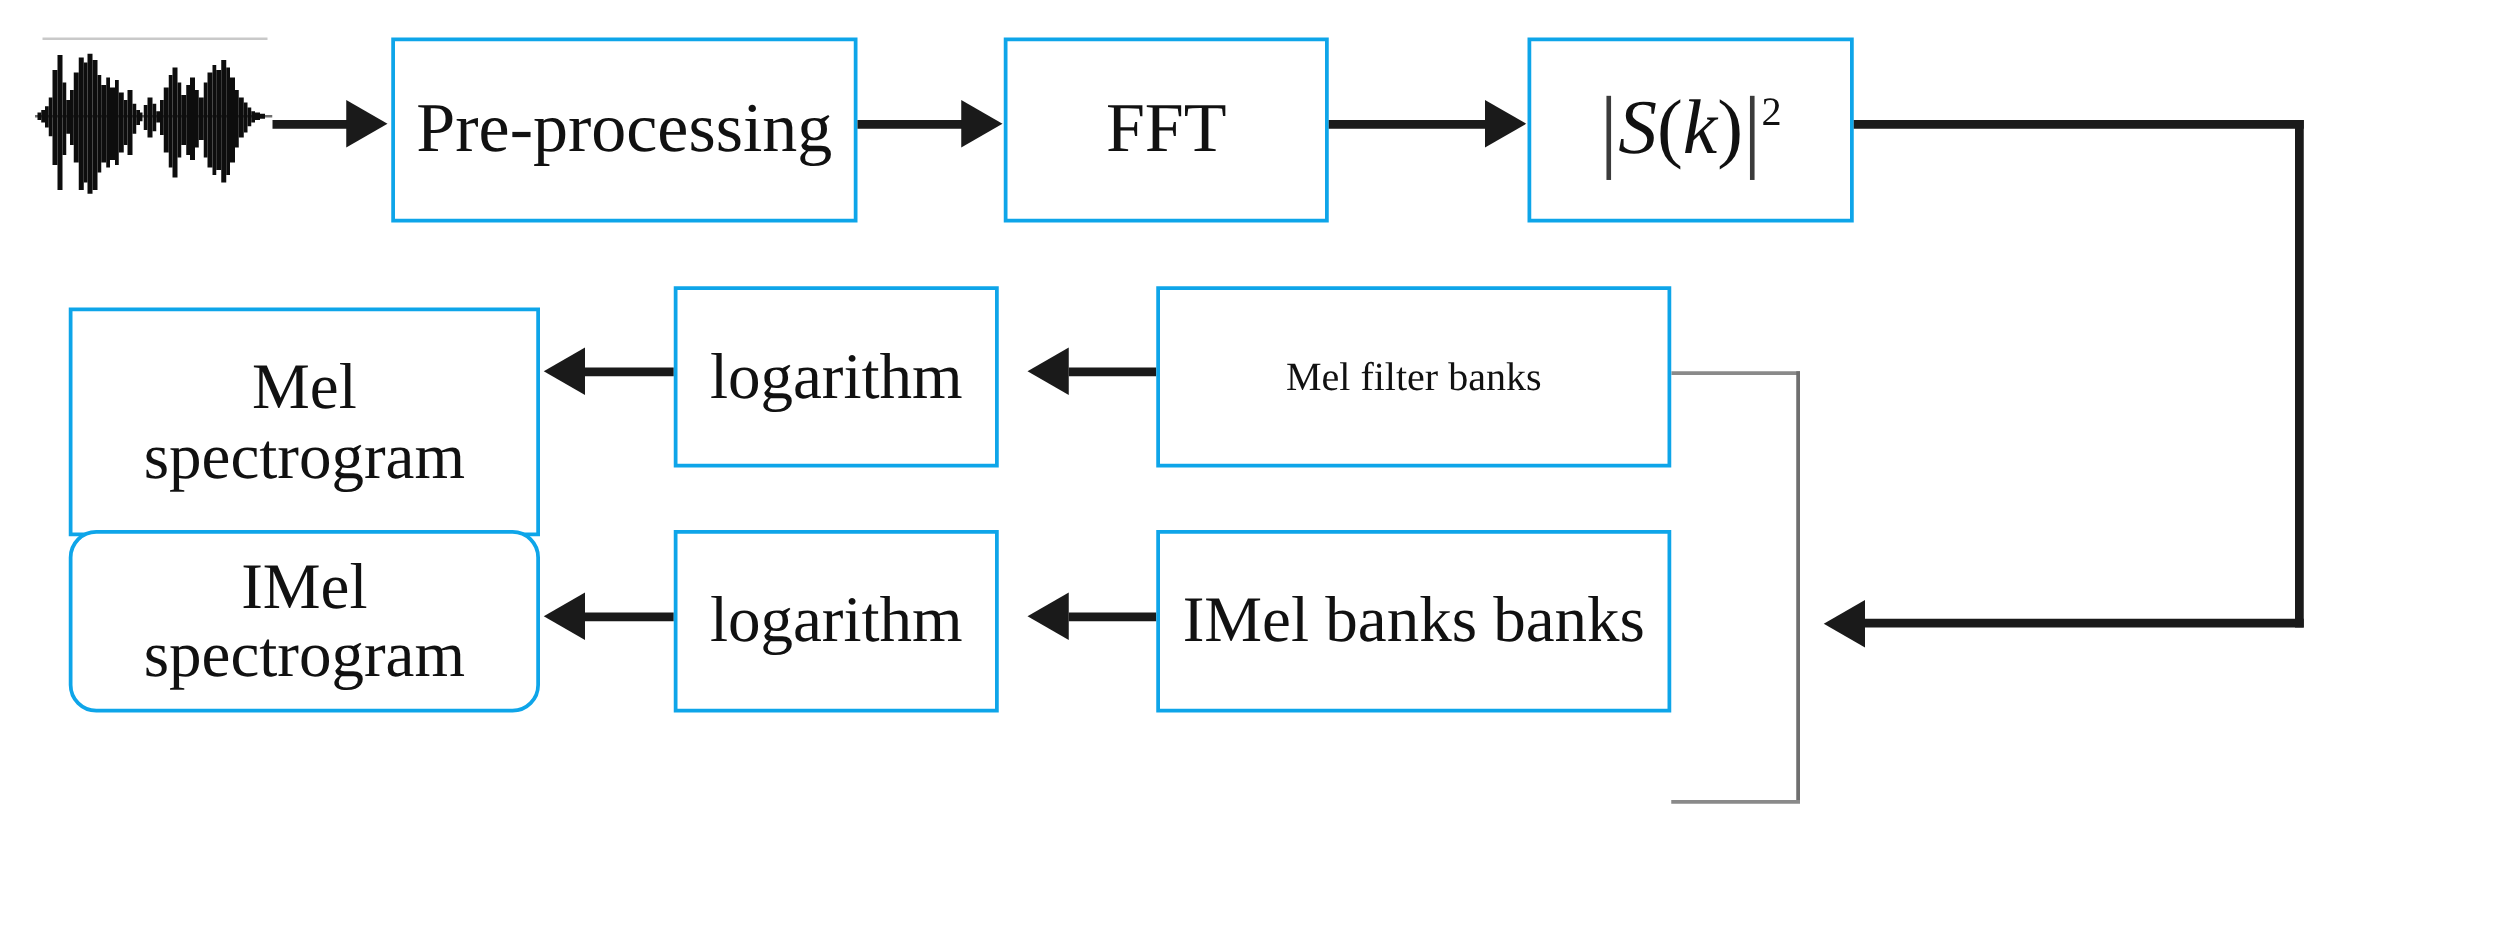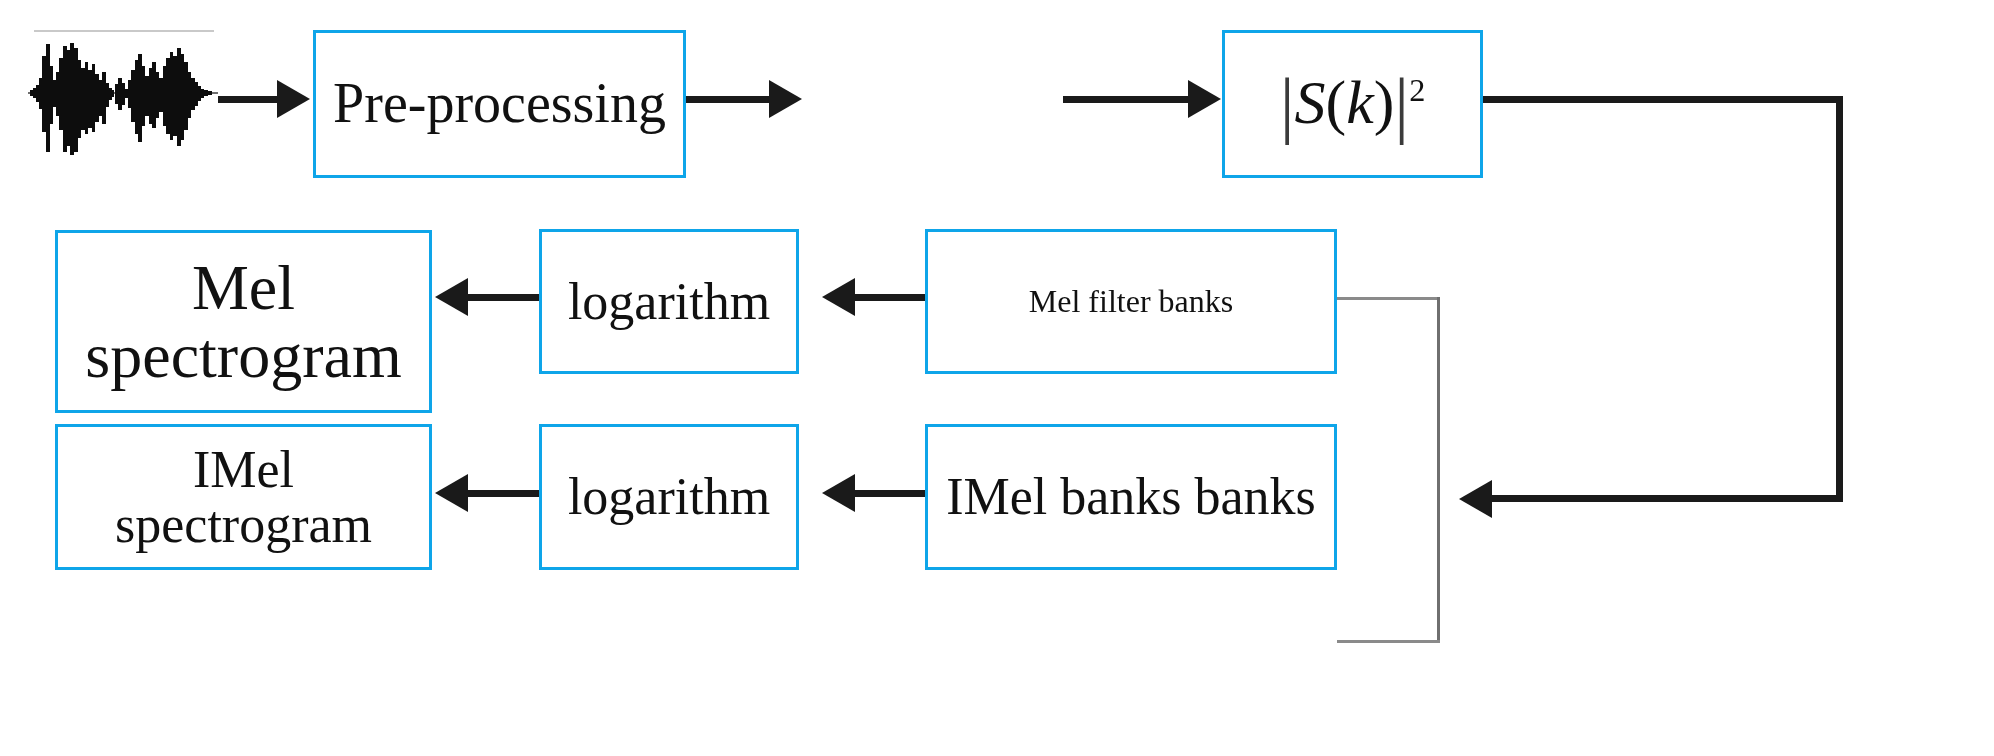--- a/index.html
+++ b/index.html
@@ -178,20 +178,23 @@
   <div class="hline" style="left:218px; top:96px; width:62px;"></div>
   <div class="arrow-right" style="left:277px; top:80px;"></div>
 
   <div class="box" style="left:313px; top:30px; width:373px; height:148px; font-size:56px;">
     <span class="label">Pre-processing</span>
   </div>
 
   <div class="hline" style="left:686px; top:96px; width:86px;"></div>
   <div class="arrow-right" style="left:769px; top:80px;"></div>
 
+  <div class="box" style="left:803px; top:30px; width:260px; height:148px; font-size:56px;">
+    <span class="label">FFT</span>
+  </div>
 
   <div class="hline" style="left:1063px; top:96px; width:128px;"></div>
   <div class="arrow-right" style="left:1188px; top:80px;"></div>
 
   <div class="box" style="left:1222px; top:30px; width:261px; height:148px;text-align:right;">
     <span class="math">
       <span class="bar">|</span><span class="it">S</span><span>(</span><span class="it">k</span><span>)</span><span class="bar">|</span><sup>2</sup>
     </span>
   </div>
 
@@ -201,40 +204,40 @@
 
   <div class="hline" style="left:1492px; top:495px; width:351px;"></div>
   <div class="arrow-left" style="left:1459px; top:480px;"></div>
 
   <div class="hline-thin" style="left:1337px; top:297px; width:103px;"></div>
 
   <div class="vline-thin" style="left:1437px; top:297px; height:345px;"></div>
 
   <div class="hline-thin" style="left:1337px; top:640px; width:103px;"></div>
 
-  <div class="box" style="left:55px; top:230px; width:377px; height:183px; font-size:64px;">
+  <div class="box" style="left:55px; top:246px; width:377px; height:183px; font-size:52px;">
     <span class="label">Mel
 spectrogram</span>
   </div>
 
   <div class="hline" style="left:468px; top:294px; width:74px;"></div>
   <div class="arrow-left" style="left:435px; top:278px;"></div>
 
   <div class="box" style="left:539px; top:229px; width:260px; height:145px; font-size:52px;">
     <span class="label">logarithm</span>
   </div>
 
   <div class="hline" style="left:855px; top:294px; width:72px;"></div>
   <div class="arrow-left" style="left:822px; top:278px;"></div>
 
   <div class="box" style="left:925px; top:229px; width:412px; height:145px; font-size:32px;">
     <span class="label">Mel filter banks</span>
   </div>
 
-  <div class="box" style="left:55px; top:424px; width:377px; height:146px; font-size:52px;">
+  <div class="box" style="left:55px; top:424px; width:377px; height:146px; font-size:52px;border-radius:22px;">
     <span class="label">IMel
 spectrogram</span>
   </div>
 
   <div class="hline" style="left:468px; top:490px; width:74px;"></div>
   <div class="arrow-left" style="left:435px; top:474px;"></div>
 
   <div class="box" style="left:539px; top:424px; width:260px; height:146px; font-size:52px;">
     <span class="label">logarithm</span>
   </div>

